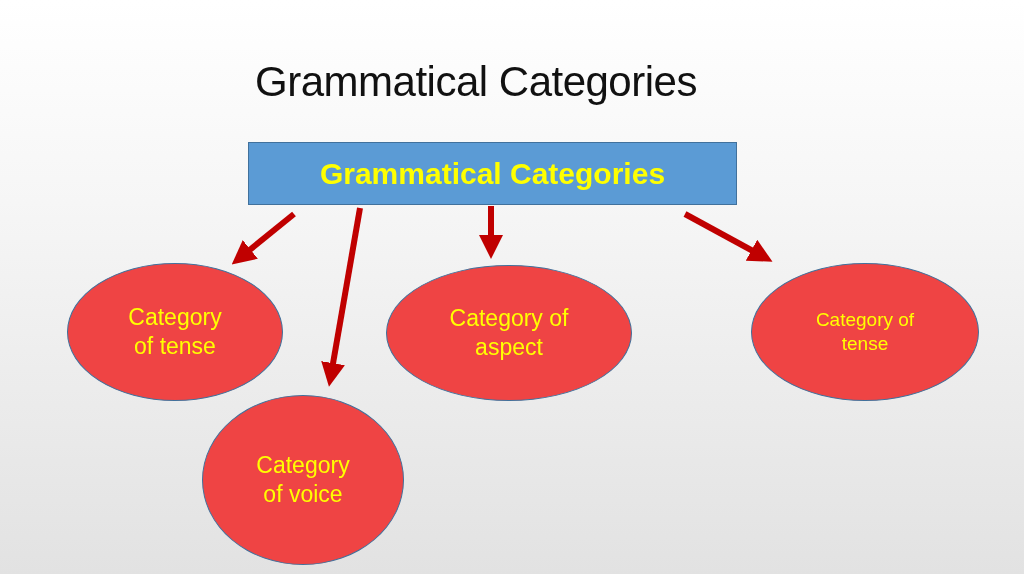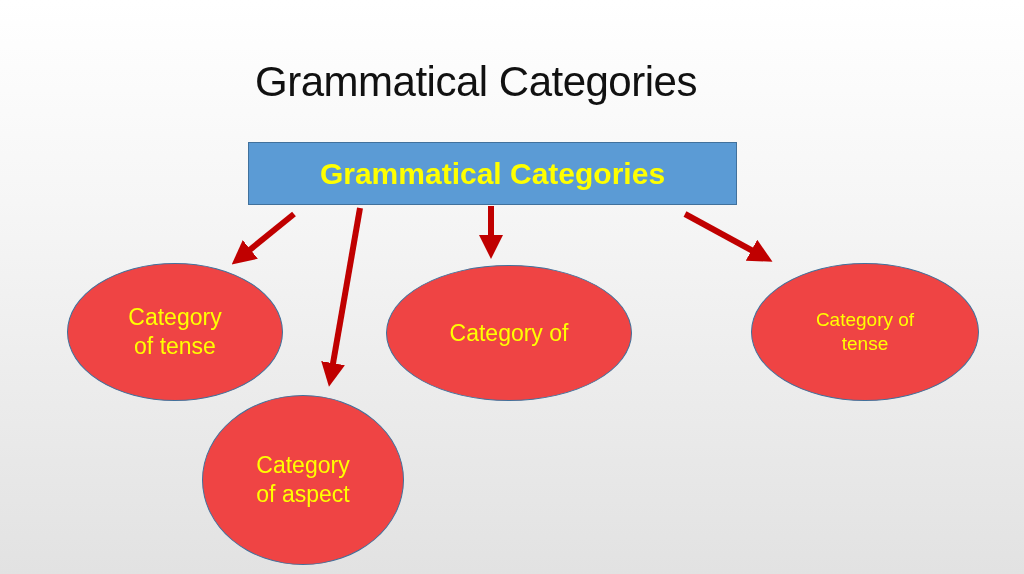--- a/index.html
+++ b/index.html
@@ -50,27 +50,28 @@
 <div class="ellipse" style="left:67px; top:263px; width:216px; height:138px; font-size:23px;">
   <div>
     <div>Category</div>
     <div>of tense</div>
   </div>
 </div>
 
 <div class="ellipse" style="left:202px; top:395px; width:202px; height:170px; font-size:23px;">
   <div>
     <div>Category</div>
-    <div>of aspect</div>
+    <div>of voice</div>
   </div>
 </div>
 
 <div class="ellipse" style="left:386px; top:265px; width:246px; height:136px; font-size:23px;">
   <div>
     <div>Category of</div>
+    <div>aspect</div>
   </div>
 </div>
 
 <div class="ellipse" style="left:751px; top:263px; width:228px; height:138px; font-size:19px;">
   <div>
     <div>Category of</div>
     <div>tense</div>
   </div>
 </div>
 

